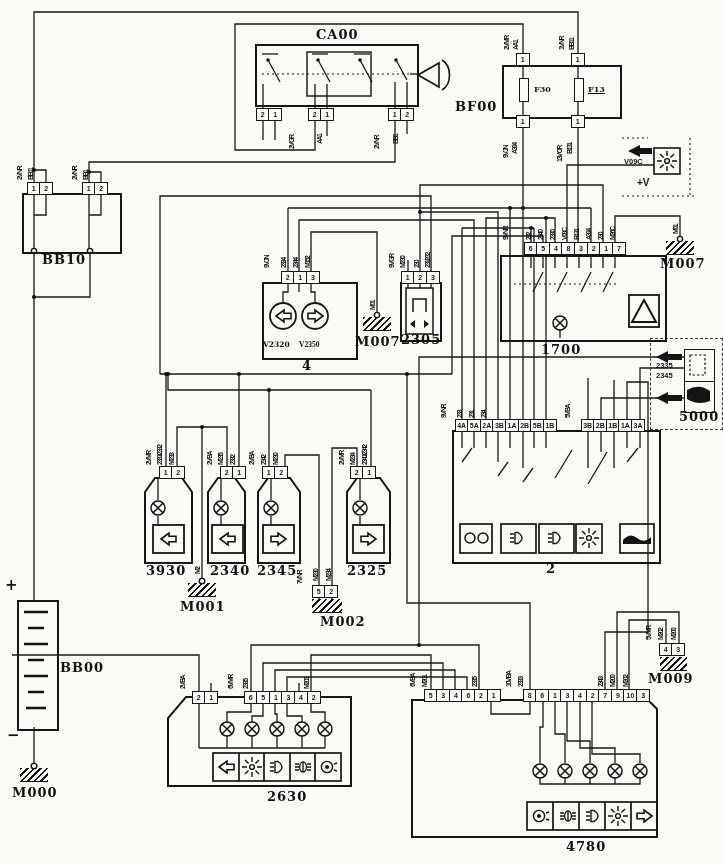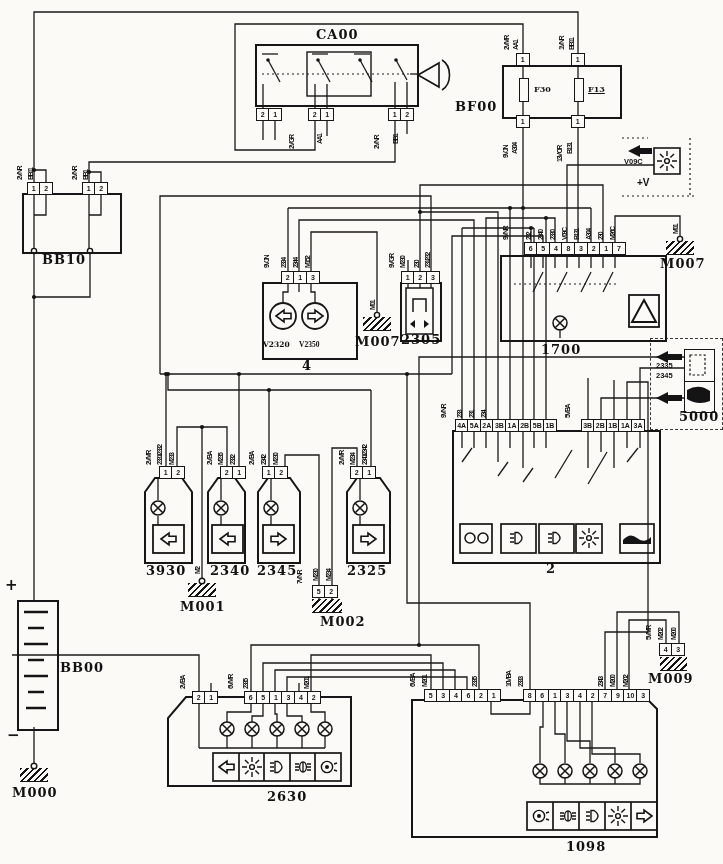--- a/index.html
+++ b/index.html
@@ -544,21 +544,21 @@
 <div class="clab" style="left:546px;top:561px;">2</div>
 <div class="clab" style="left:146px;top:563px;">3930</div>
 <div class="clab" style="left:210px;top:563px;">2340</div>
 <div class="clab" style="left:257px;top:563px;">2345</div>
 <div class="clab" style="left:347px;top:563px;">2325</div>
 <div class="clab" style="left:180px;top:599px;">M001</div>
 <div class="clab" style="left:301px;top:614px;margin-left:19px;">M002</div>
 <div class="clab" style="left:60px;top:660px;">BB00</div>
 <div class="clab" style="left:12px;top:785px;">M000</div>
 <div class="clab" style="left:255px;top:789px;margin-left:12px;">2630</div>
-<div class="clab" style="left:566px;top:839px;">1098</div>
+<div class="clab" style="left:566px;top:839px;">4780</div>
 <div class="clab" style="left:648px;top:671px;">M009</div>
 <div class="hlab" style="left:624px;top:157px;">V09C</div>
 <div class="hlab" style="left:637px;top:177px;font-size:10px;">+V</div>
 <div class="hlab" style="left:656px;top:361px;">2335</div>
 <div class="hlab" style="left:656px;top:371px;">2345</div>
 <div class="sign" style="left:5px;top:576px;">+</div>
 <div class="sign" style="left:7px;top:726px;">−</div>
 
 <div class="vlab" style="left:16px;top:152px;height:28px;">2V NR</div>
 <div class="vlab" style="left:27px;top:158px;height:22px;">BB11</div>

